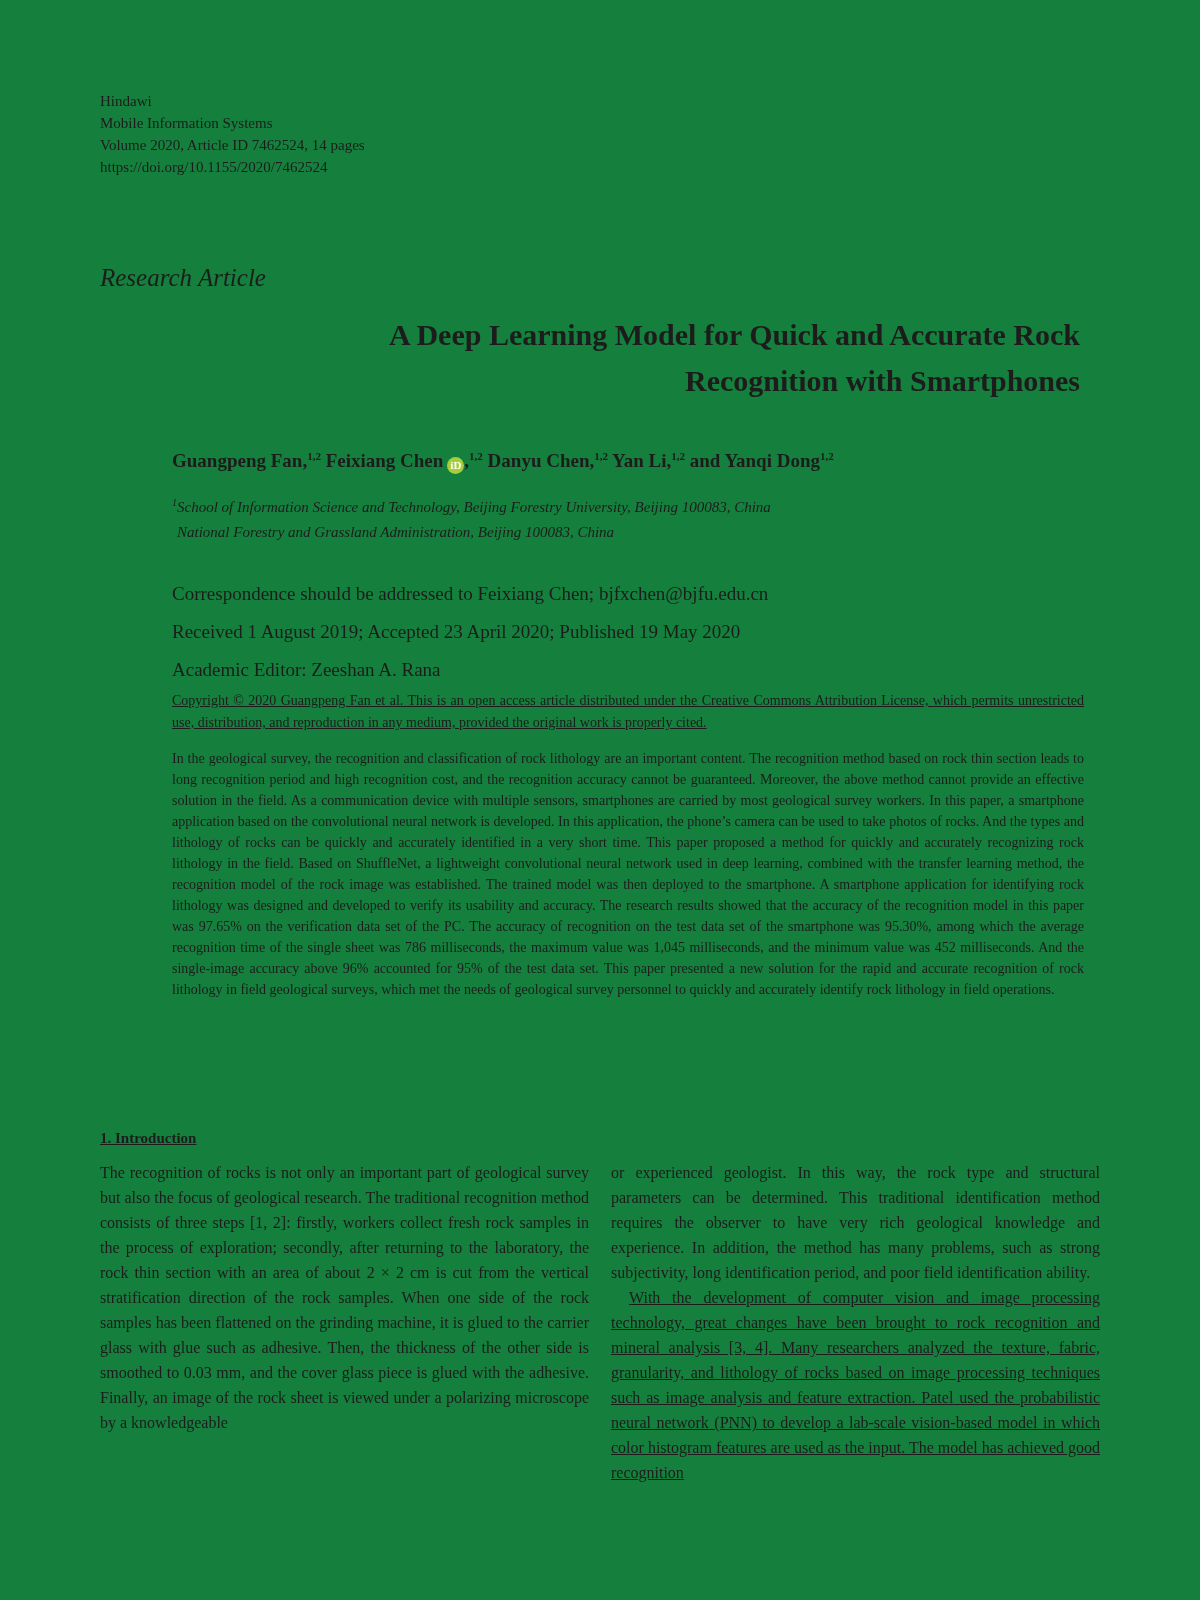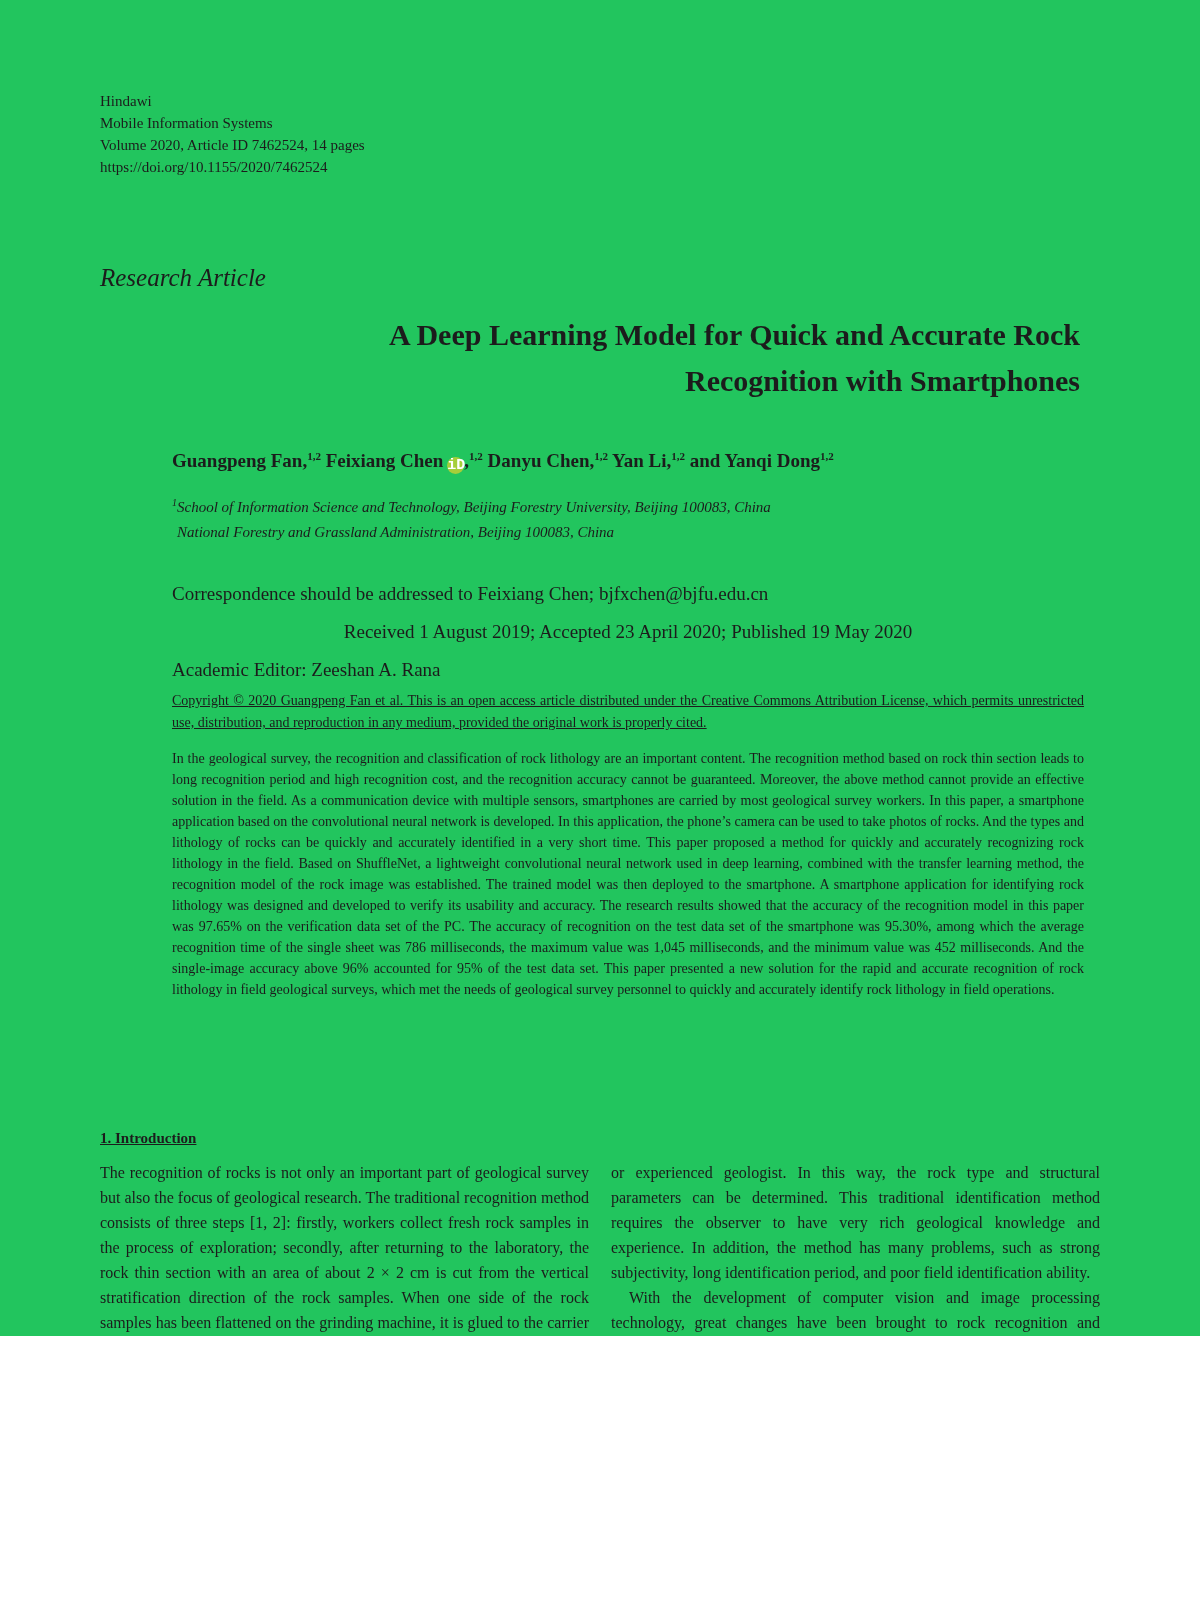--- a/index.html
+++ b/index.html
@@ -1,20 +1,20 @@
 <!DOCTYPE html>
 <html><head>
 <meta charset="utf-8">
 <style>
   html, body { margin: 0; padding: 0; background: #ffffff; }
   .page {
     position: relative;
     width: 1200px;
-    height: 1336px;
-    background: #22c55e;
+    height: 1600px;
+    background: #15803d;
     color: #1c1c1c;
     font-family: "Liberation Serif", serif;
     overflow: hidden;
   }
 
   .journal-header {
     position: absolute;
     left: 100px;
     top: 90px;
     font-size: 15px;
@@ -49,22 +49,22 @@
     font-weight: bold;
     width: 920px;
   }
   .authors sup { font-size: 11px; font-weight: bold; }
   .orcid {
     display: inline-block;
     width: 17px; height: 17px;
     border-radius: 50%;
     background: #a6ce39;
     color: #ffffff;
-    font-family: Liberation Mono, monospace;
-    font-size: 15px;
+    font-family: Liberation Serif, serif;
+    font-size: 11px;
     font-weight: bold;
     text-align: center;
     line-height: 17px;
     margin-left: 4px;
     vertical-align: -2px;
   }
 
   .affiliations {
     position: absolute;
     left: 172px;
@@ -77,21 +77,21 @@
   .affiliations sup { font-size: 10px; }
   .affil-cont { padding-left: 5px; }
 
   .meta-line {
     position: absolute;
     left: 172px;
     font-size: 19px;
     width: 912px;
   }
   .correspondence { top: 583px; }
-  .history        { top: 621px; text-align: center; }
+  .history        { top: 621px; }
   .editor         { top: 659px; }
 
   .copyright {
     position: absolute;
     left: 172px;
     top: 690px;
     width: 912px;
     font-size: 14px;
     line-height: 22px;
     text-align: justify;
@@ -125,21 +125,21 @@
     display: flex;
     gap: 22px;
   }
   .col {
     width: 489px;
     font-size: 16px;
     line-height: 25px;
     text-align: justify;
   }
   .col p { margin: 0; }
-  .col p.indented { text-indent: 18px; }
+  .col p.indented { text-indent: 18px; text-decoration: underline; }
 </style>
 </head>
 <body>
 
 <div class="page">
 
   <div class="journal-header">
     <div class="line">Hindawi</div>
     <div class="line">Mobile Information Systems</div>
     <div class="line">Volume 2020, Article ID 7462524, 14 pages</div>

